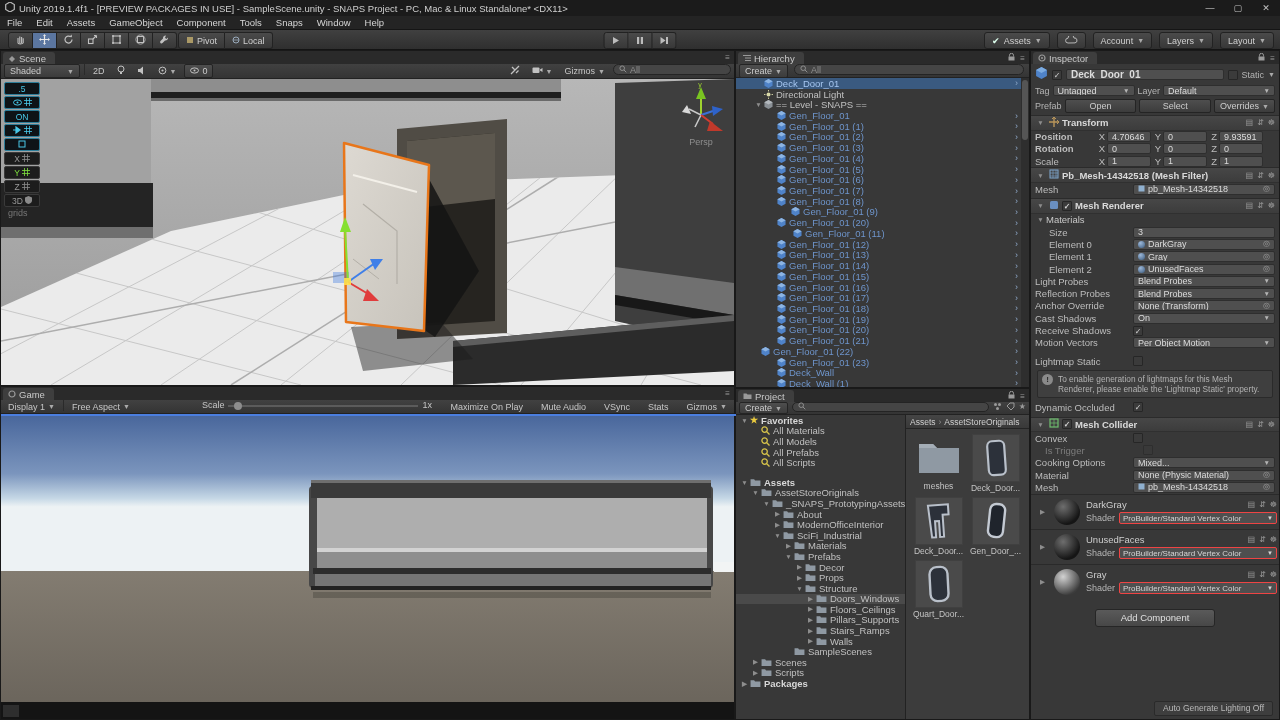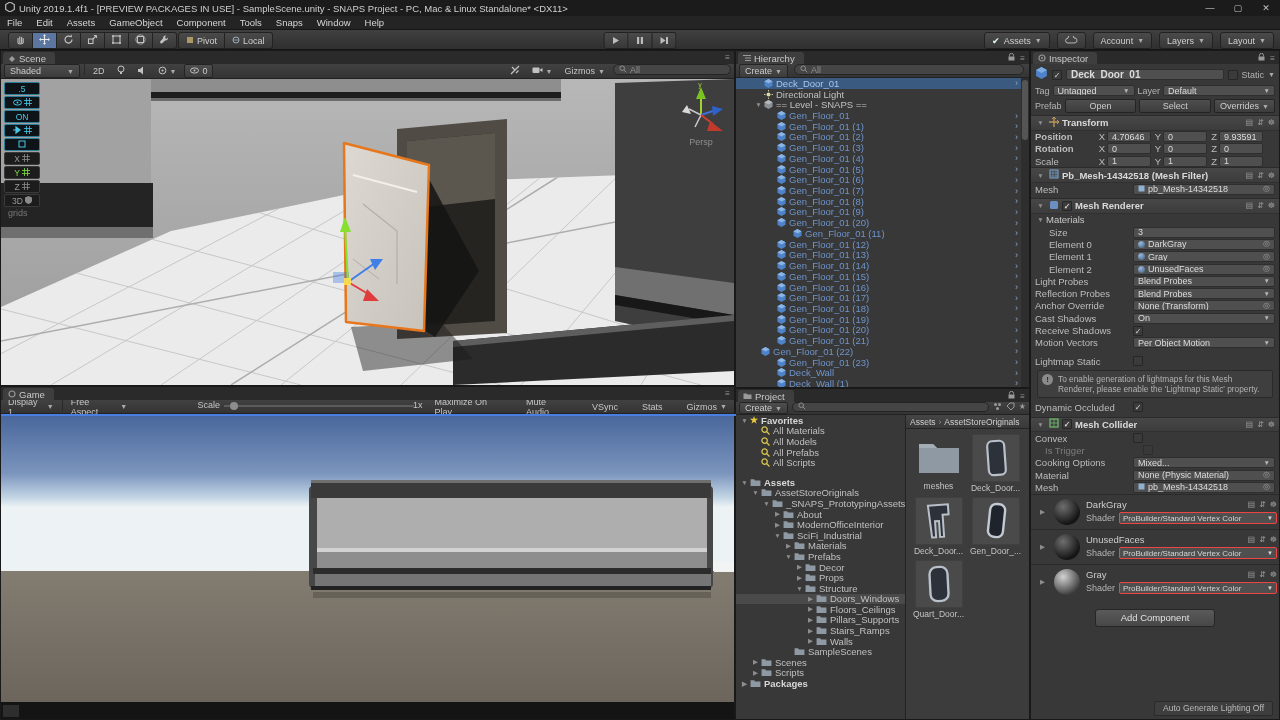--- a/index.html
+++ b/index.html
@@ -486,21 +486,21 @@
           <span class="caret">▼</span>
         </span>
       <span style="width:60px"></span>
       <span>Scale</span>
       <span style="position:relative;width:190px;height:10px">
         <span style="position:absolute;left:0;top:5px;width:190px;height:2px;background:#5b5b5b"></span>
         <span style="position:absolute;left:6px;top:2px;width:8px;height:8px;border-radius:4px;background:#8d8d8d"></span>
       </span>
       <span>1x</span>
       <span style="flex:1"></span>
-      <span id="gameRightLabels" style="display:flex;gap:16px">
+      <span id="gameRightLabels" style="display:flex;gap:10px">
           <span class="flat">Maximize On Play</span>
           <span class="flat">Mute Audio</span>
           <span class="flat">VSync</span>
           <span class="flat">Stats</span>
           <span class="flat">Gizmos<span class="caret">▼</span></span>
         </span>
     </div>
     <div class="gametoplight"></div>
     <div style="position:absolute;left:0;top:29px;width:733px;height:303px;overflow:hidden">
       <svg width="733" height="303" viewBox="0 0 733 303">
@@ -696,21 +696,21 @@
           <span class="fold"></span>
           <span style="margin-right:3px;display:inline-flex">
             <svg width="9" height="9" viewBox="0 0 10 10">
               <path d="M5 0l4.5 2.5v5L5 10 .5 7.5v-5z" fill="#4f83c9"></path>
               <path d="M5 0l4.5 2.5L5 5 .5 2.5z" fill="#8db4e2"></path>
             </svg>
           </span>
           <span class="lbl prefabtxt">Gen_Floor_01 (8)</span>
           <span class="parrow">›</span>
         </div>
-        <div class="hrow" style="padding-left:30px">
+        <div class="hrow" style="padding-left:44px">
           <span class="fold"></span>
           <span style="margin-right:3px;display:inline-flex">
             <svg width="9" height="9" viewBox="0 0 10 10">
               <path d="M5 0l4.5 2.5v5L5 10 .5 7.5v-5z" fill="#4f83c9"></path>
               <path d="M5 0l4.5 2.5L5 5 .5 2.5z" fill="#8db4e2"></path>
             </svg>
           </span>
           <span class="lbl prefabtxt">Gen_Floor_01 (9)</span>
           <span class="parrow">›</span>
         </div>

